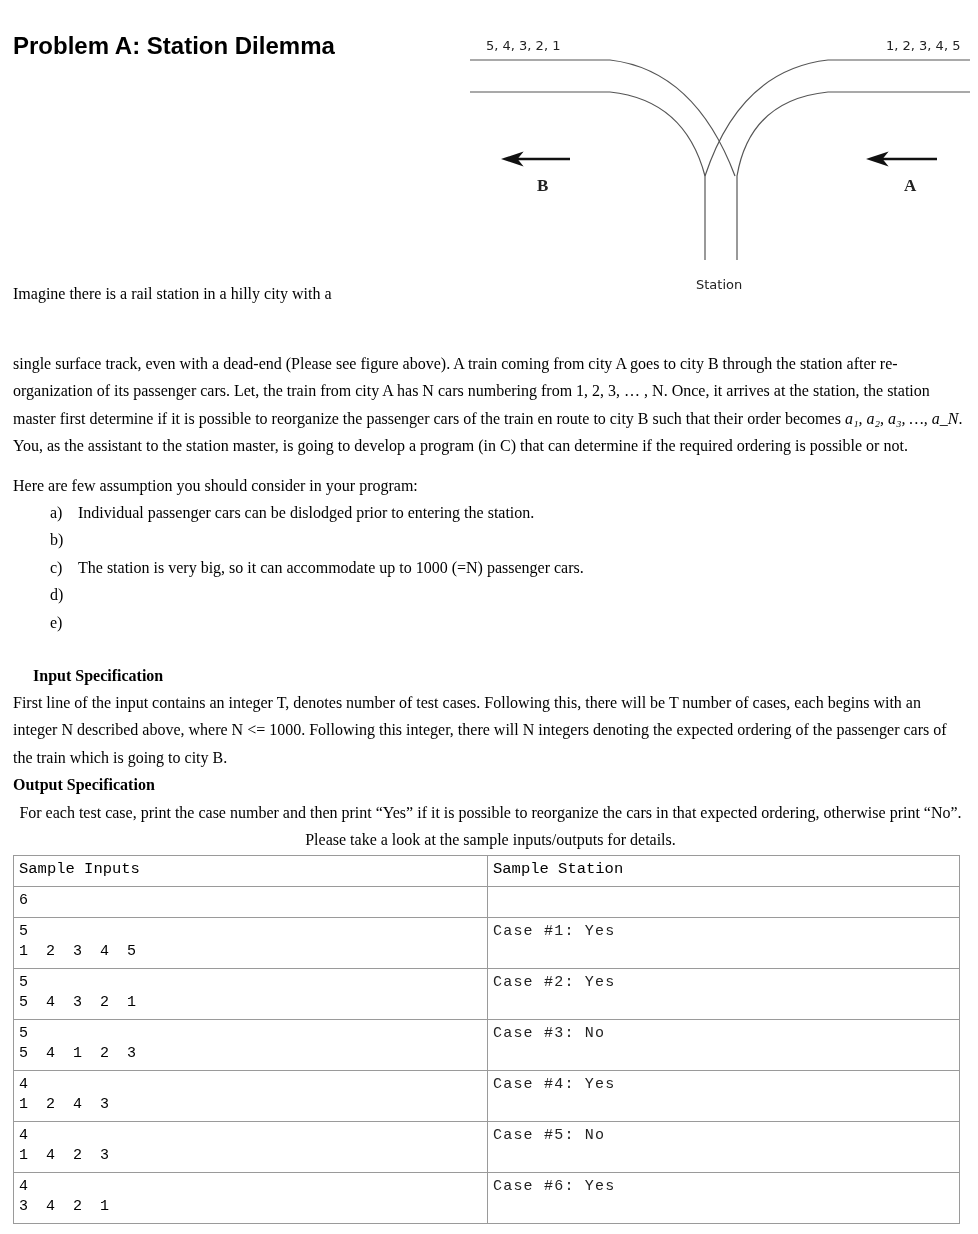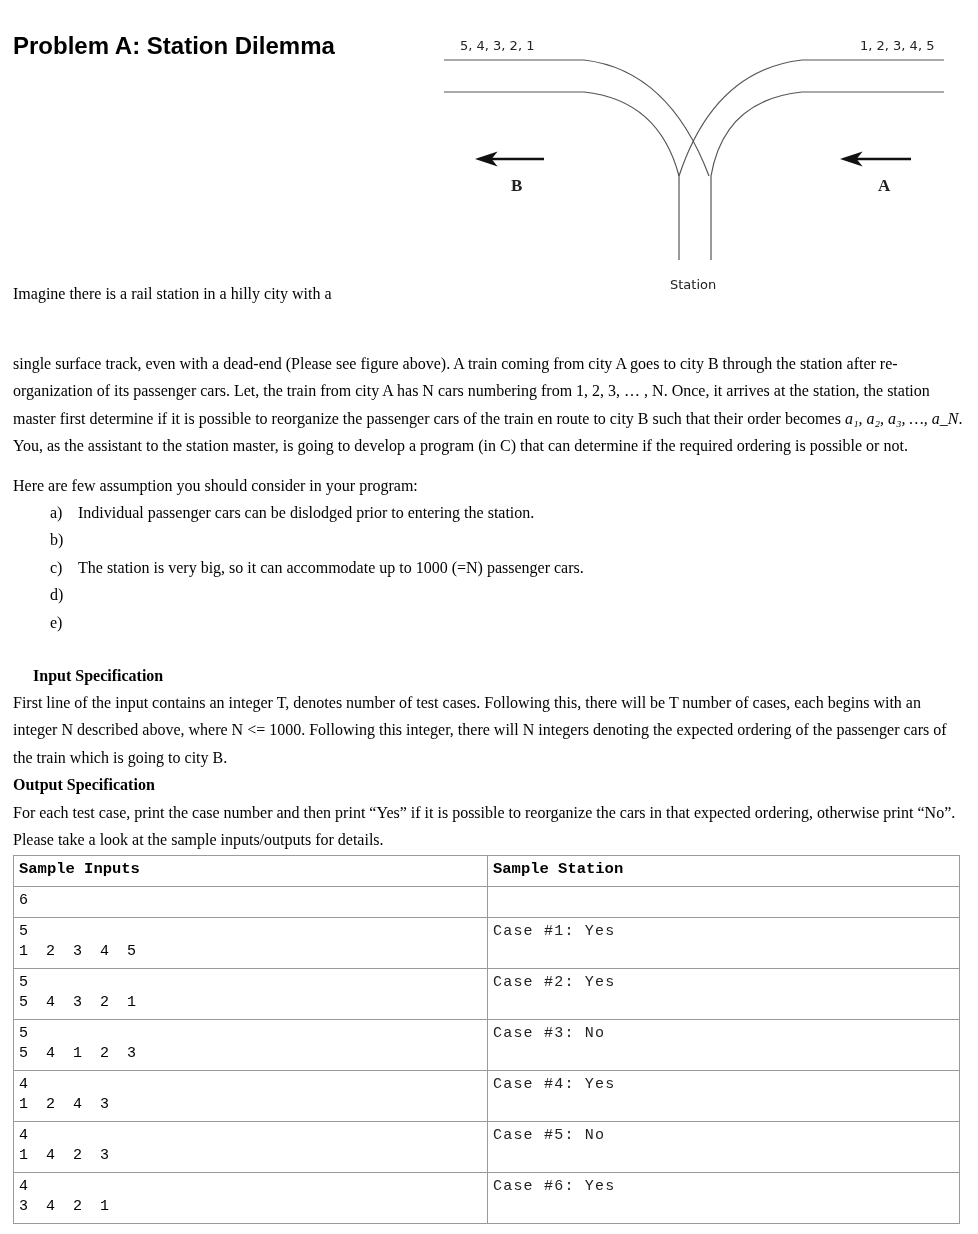--- a/index.html
+++ b/index.html
@@ -2,48 +2,48 @@
 <html><head>
   <meta charset="utf-8">
   <style>
     html, body { margin: 0; padding: 0; background: #ffffff; }
     body { width: 978px; height: 1234px; position: relative; overflow: hidden; color: #000; }
     .title {
       position: absolute; left: 13px; top: 32px;
       font-family: "Liberation Sans", sans-serif; font-weight: bold; font-size: 24px;
       margin: 0;
     }
-    .figure { position: absolute; left: 434px; top: 30px; width: 518px; height: 270px; }
+    .figure { position: absolute; left: 460px; top: 30px; width: 518px; height: 270px; }
     .figure svg { position: absolute; left: 0; top: 0; }
     .fig-label { position: absolute; font-family: "DejaVu Sans", sans-serif; font-size: 13px; color: #222; }
     .fig-letter { position: absolute; font-family: "Liberation Serif", serif; font-size: 17px; font-weight: bold; color: #222; }
     .serif { font-family: "Liberation Serif", serif; font-size: 16px; line-height: 27.4px; }
     .p { position: absolute; left: 13px; margin: 0; width: 955px; }
     .intro-first { top: 280px; }
     .intro-rest { top: 322px; margin-top: 28px; }
     .assumptions-lead { top: 472px; }
     ol.assumptions { position: absolute; left: 13px; top: 499px; margin: 0; padding: 0; list-style: none; }
     ol.assumptions li { display: flex; }
     ol.assumptions .mk { width: 65px; text-align: left; padding-left: 37px; box-sizing: border-box; }
     .h { font-weight: bold; }
     .input-h { top: 662px; margin-left: 20px; }
     .input-body { top: 689px; }
     .output-h { top: 771px; }
-    .output-body { top: 799px; }
+    .output-body { top: 799px; text-align: center; }
     .math { font-style: italic; }
     table.samples {
       position: absolute; left: 13px; top: 855px; width: 947px;
       border-collapse: collapse;
       font-family: "Liberation Mono", monospace; font-size: 15px;
     }
     table.samples td, table.samples th {
       border: 1px solid #9a9a9a; vertical-align: top; text-align: left;
       padding: 4px 5px; box-sizing: border-box;
     }
-    table.samples th { font-weight: bold; height: 31px; font-size: 15.5px; }
+    table.samples th { font-weight: normal; height: 31px; font-size: 15.5px; }
     table.samples tr.first td { height: 31px; }
     table.samples tr.case td { height: 51px; }
     table.samples td .line { display: block; line-height: 20px; white-space: pre; }
     table.samples .col-in { width: 474px; }
     table.samples .out { color: #222; letter-spacing: 1.2px; padding-top: 5px; }
   </style>
 </head>
 <body>
 
 <h1 class="title">Problem A: Station Dilemma</h1>

